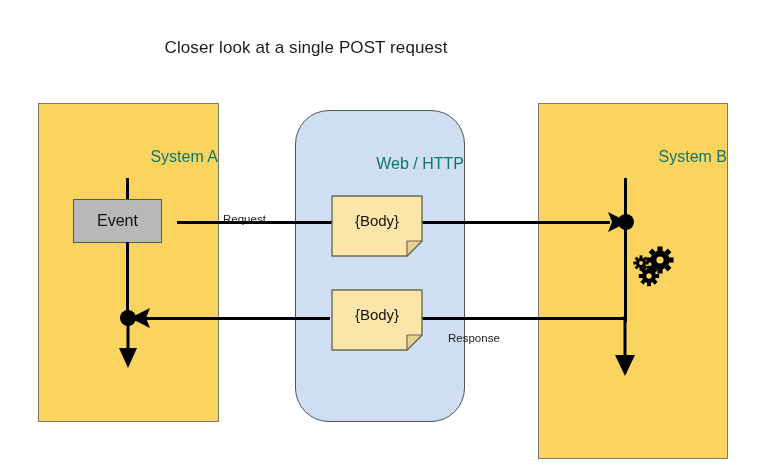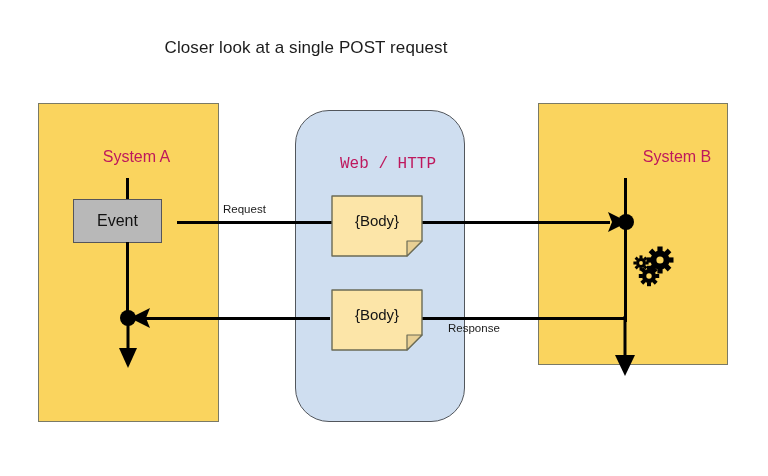--- a/index.html
+++ b/index.html
@@ -24,30 +24,28 @@
   .lane{
     position:absolute;
     box-sizing:border-box;
     border:1.4px solid #7a7a66;
   }
   .lane-yellow{background:#fad45e;}
   .lane-blue{
     background:#cfdef0;
     border:1.4px solid #52565c;
     border-radius:34px;
-    font-family:Liberation Mono, monospace;
   }
   .lane-label{
     position:absolute;
     width:100%;
-    text-align:center;
+    text-align:right;
     font-size:16px;
-    color:#be185d;
+    color:#0f766e;
     top:44px;
-    margin-left:8px;
   }
 
   
   .event-box{
     position:absolute;
     box-sizing:border-box;
     background:#b8b8b8;
     border:1.4px solid #55555a;
     display:flex;align-items:center;justify-content:center;
     font-size:16px;color:#111;
@@ -73,41 +71,42 @@
     width:16px;height:16px;border-radius:50%;
     background:#000;
   }
 
   .edge-label{
     position:absolute;
     font-size:11.5px;
     color:#1a1a1a;
     white-space:nowrap;
     background:transparent;
+    margin-top:10px;
   }
 
   .arrow{position:absolute;}
   .gears{position:absolute;}
 </style>
 </head>
 <body>
 
 <div id="stage">
 
   <div class="title">Closer look at a single POST request</div>
 
   <div class="lane lane-yellow" style="left:38px;top:103px;width:181px;height:319px;">
     <div class="lane-label">System A</div>
   </div>
 
   <div class="lane lane-blue" style="left:295px;top:110px;width:170px;height:312px;">
     <div class="lane-label">Web / HTTP</div>
   </div>
 
-  <div class="lane lane-yellow" style="left:538px;top:103px;width:190px;height:262px;padding-left:36px;">
+  <div class="lane lane-yellow" style="left:538px;top:103px;width:190px;height:356px;">
     <div class="lane-label">System B</div>
   </div>
 
   <div class="vline" style="left:126px;top:178px;height:24px;"></div>
 
   <div class="event-box" style="left:73px;top:199px;width:89px;height:44px;">
     <span>Event</span>
   </div>
 
   <div class="vline" style="left:126px;top:242px;height:78px;"></div>

